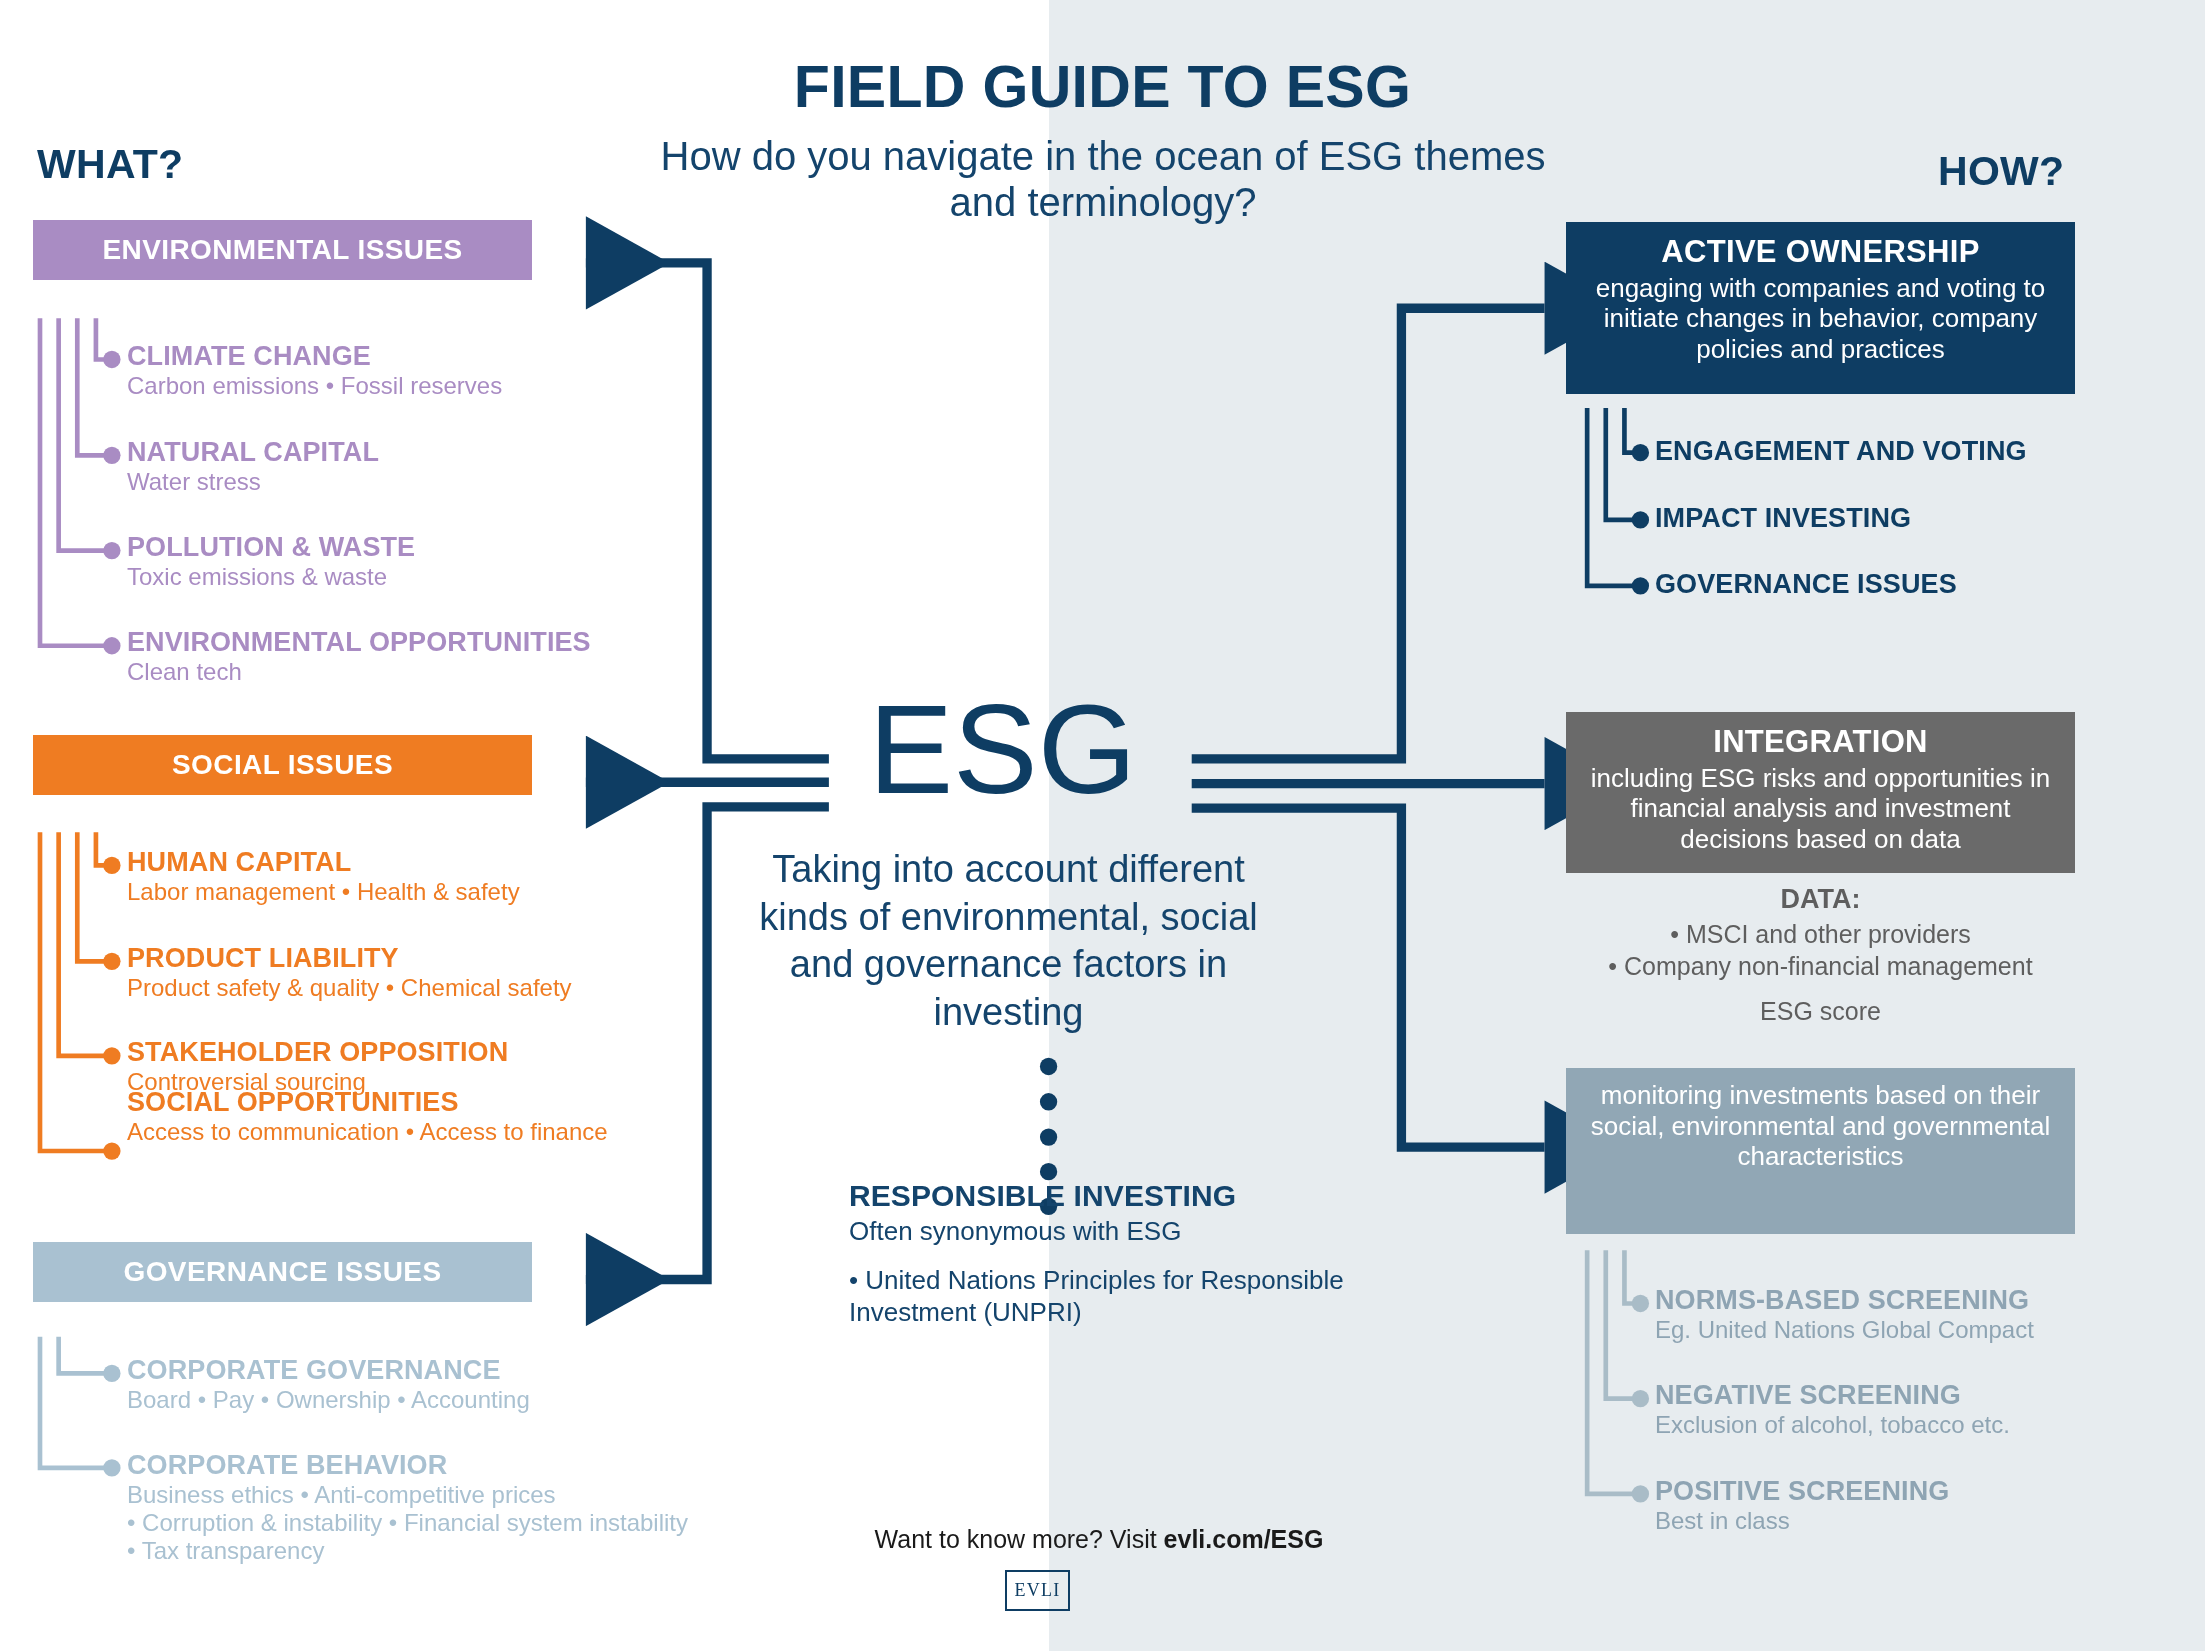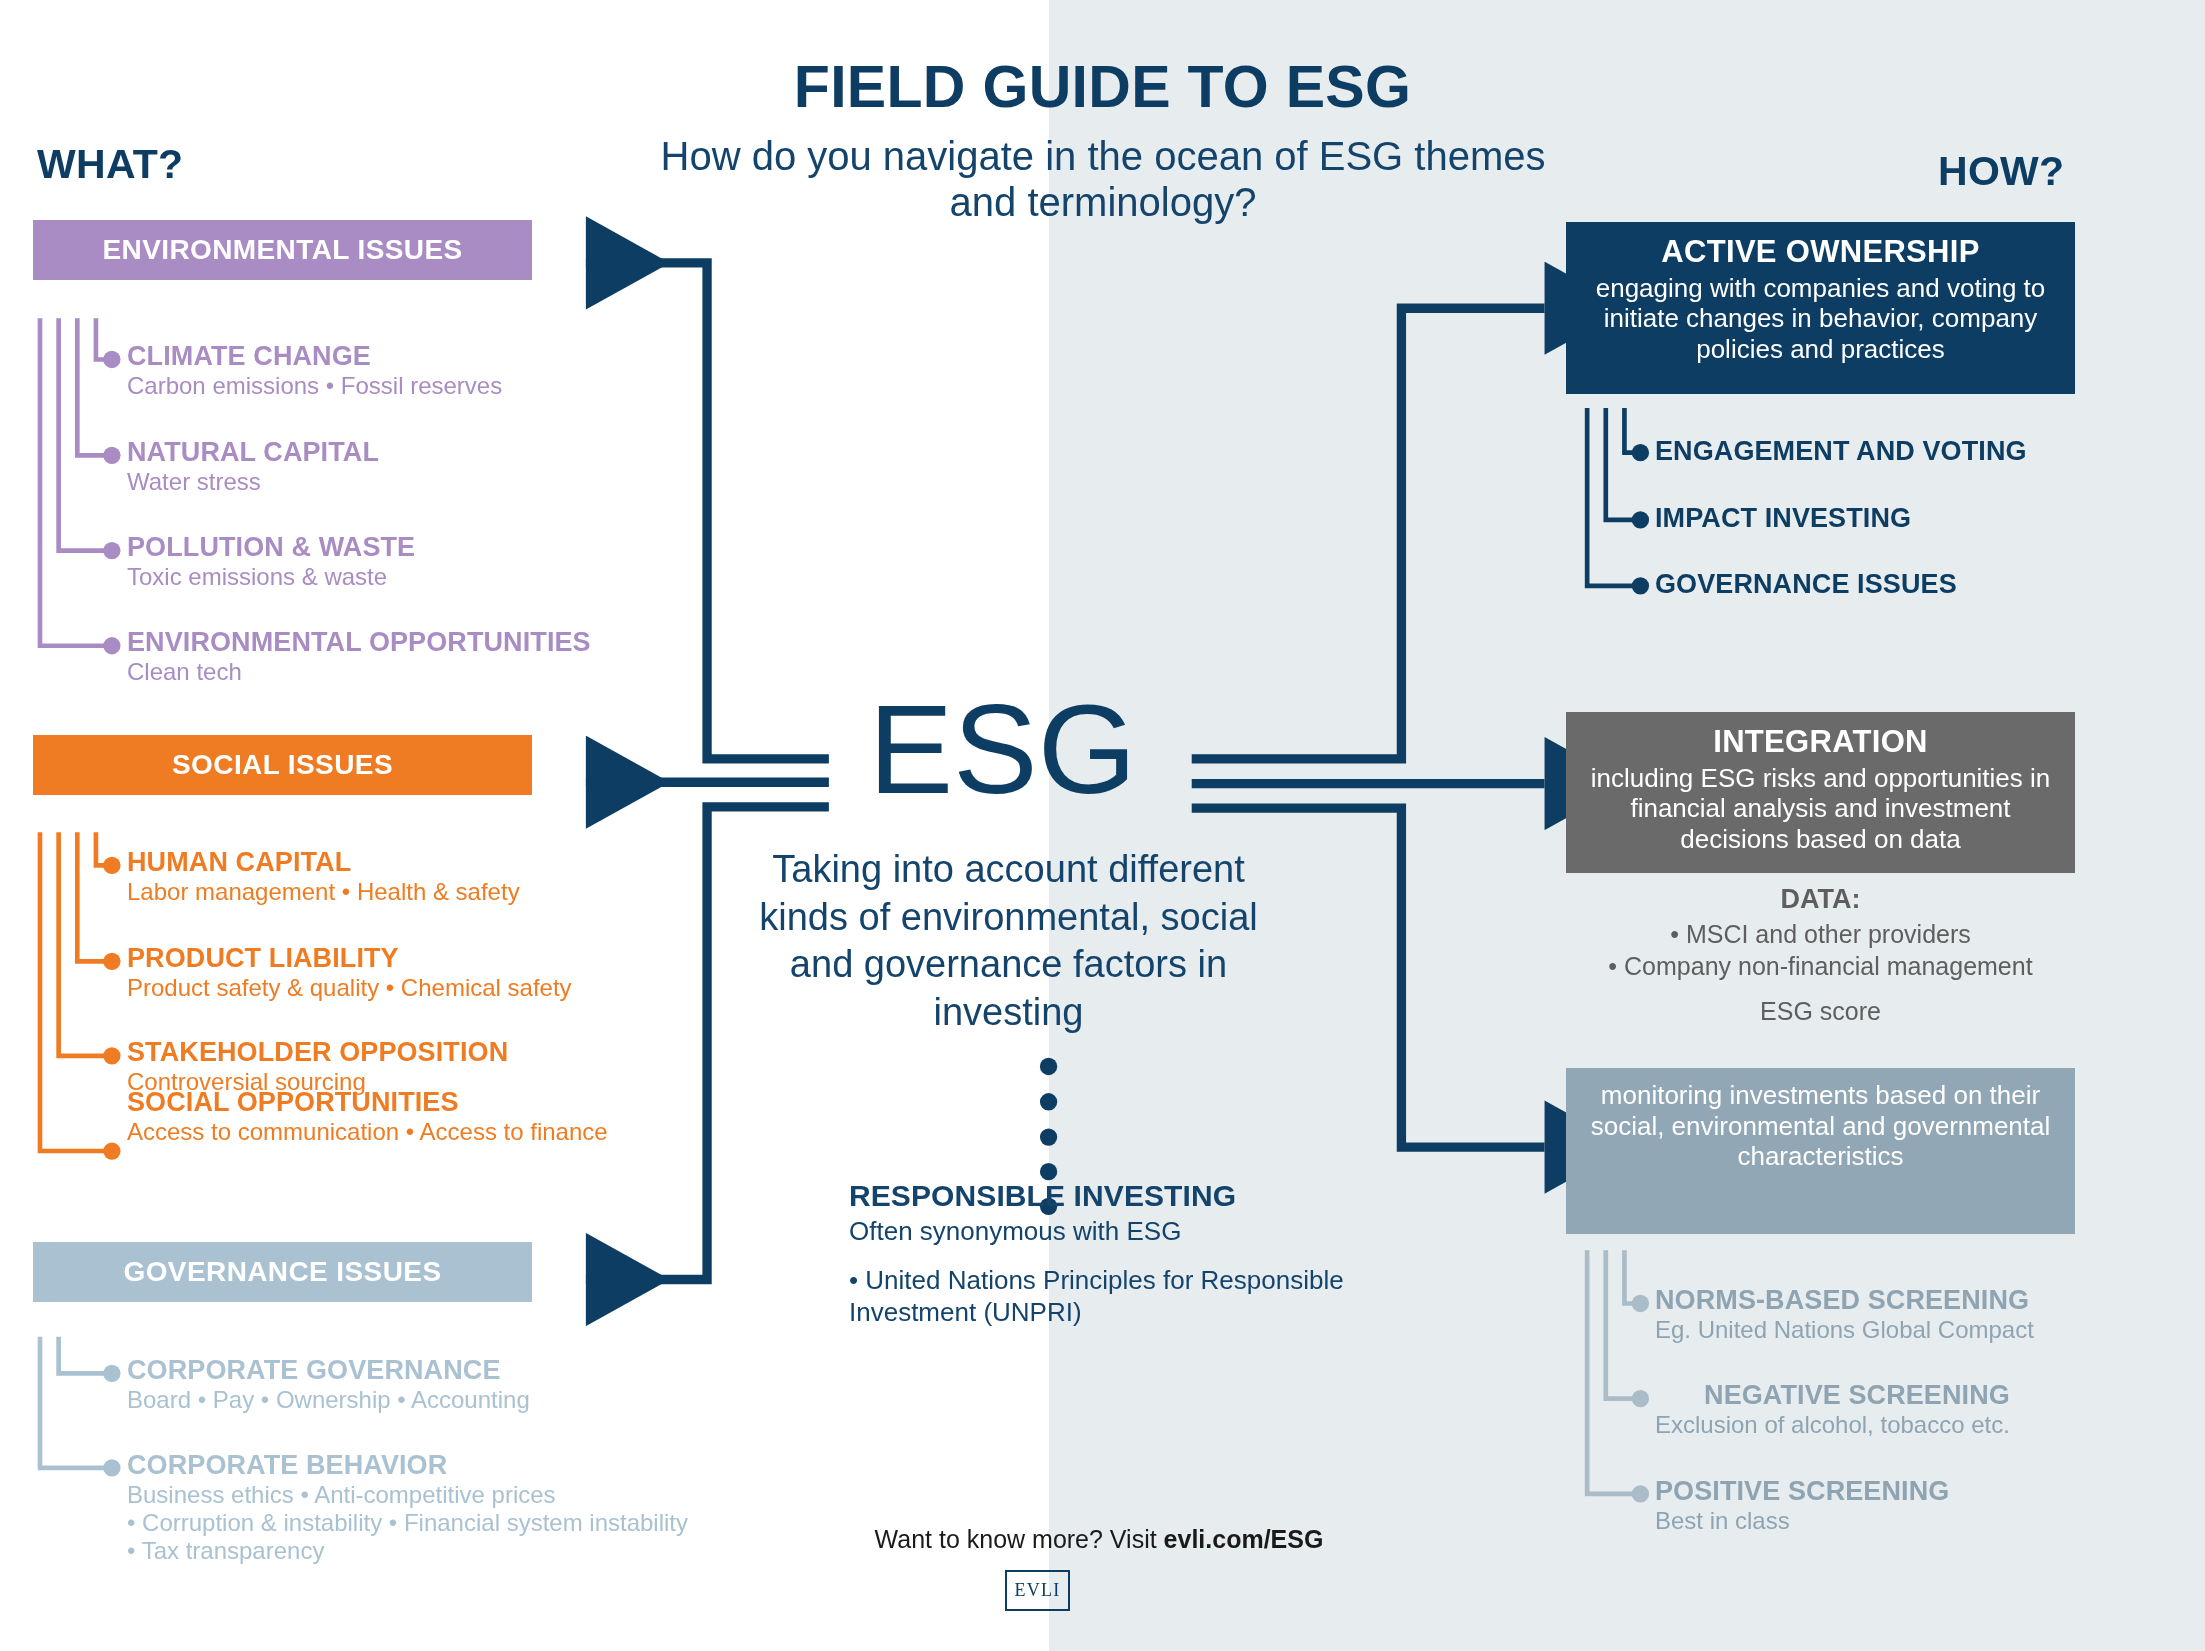--- a/index.html
+++ b/index.html
@@ -275,21 +275,21 @@
     <div class="dscore">ESG score</div>
   </div>
 
   <div class="abs rbox" id="scr-box">
     <div class="rdesc">monitoring investments based on their social, environmental and governmental characteristics</div>
   </div>
   <div class="abs" style="left:1655px;top:1285px;">
     <div class="sub-title scr-c">NORMS-BASED SCREENING</div>
     <div class="sub-desc scr-c">Eg. United Nations Global Compact</div>
   </div>
-  <div class="abs" style="left:1655px;top:1380px;text-align:right;">
+  <div class="abs" style="left:1655px;top:1380px;">
     <div class="sub-title scr-c">NEGATIVE SCREENING</div>
     <div class="sub-desc scr-c">Exclusion of alcohol, tobacco etc.</div>
   </div>
   <div class="abs" style="left:1655px;top:1476px;">
     <div class="sub-title scr-c">POSITIVE SCREENING</div>
     <div class="sub-desc scr-c">Best in class</div>
   </div>
 
   <div class="abs" id="footer-note">
     <span>Want to know more? Visit </span><b>evli.com/ESG</b>

